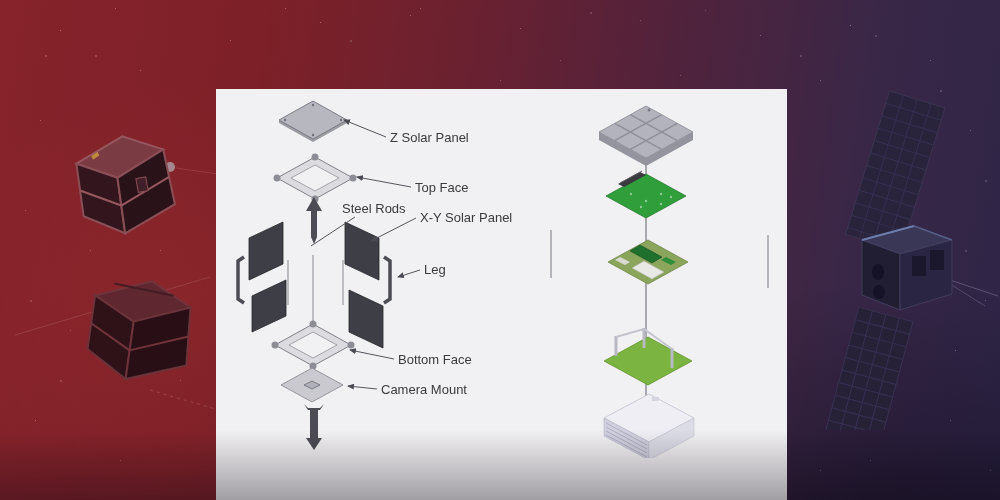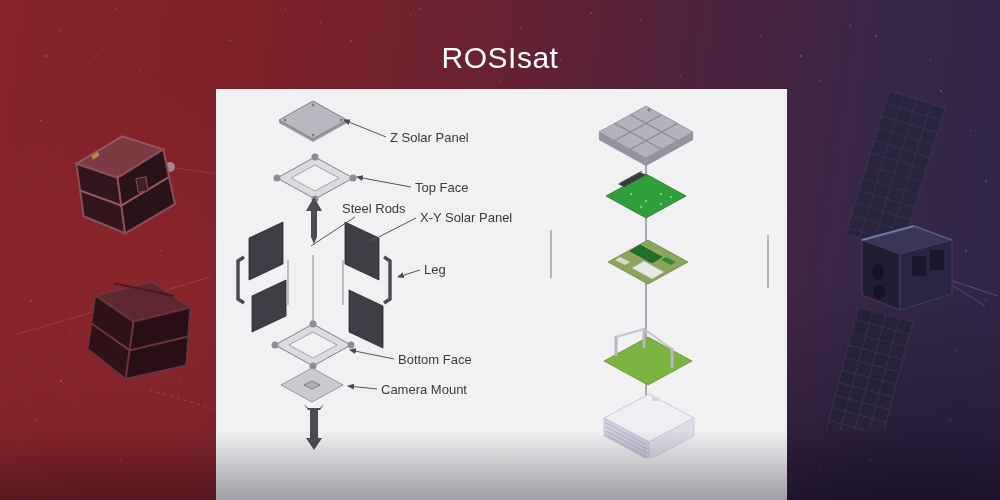--- a/index.html
+++ b/index.html
@@ -128,21 +128,20 @@
       <polygon points="78,206 130,192 130,246 78,262" fill="#2a2542" stroke="#413c5c"></polygon>
       <line x1="40" y1="192" x2="92" y2="178" stroke="#6d7cab" stroke-width="2"></line>
       <line x1="92" y1="178" x2="130" y2="192" stroke="#565d85" stroke-width="1.5"></line>
       <ellipse cx="56" cy="224" rx="6" ry="8" fill="#151126"></ellipse>
       <ellipse cx="57" cy="244" rx="6" ry="7" fill="#151126"></ellipse>
       <rect x="90" y="208" width="14" height="20" fill="#1b172c"></rect>
       <rect x="108" y="202" width="14" height="20" fill="#1b172c"></rect>
     </g>
   </svg>
 
-  <div class="title">ROSIsat</div>
 
   <div class="panel">
     <svg class="panel-svg" width="571" height="369" viewBox="0 0 571 369">
       <defs>
         <marker id="arw" markerWidth="7" markerHeight="6" refX="6" refY="3" orient="auto">
           <path d="M0,0 L7,3 L0,6 Z" fill="#4a4a52"></path>
         </marker>
       </defs>
 
       <g>

